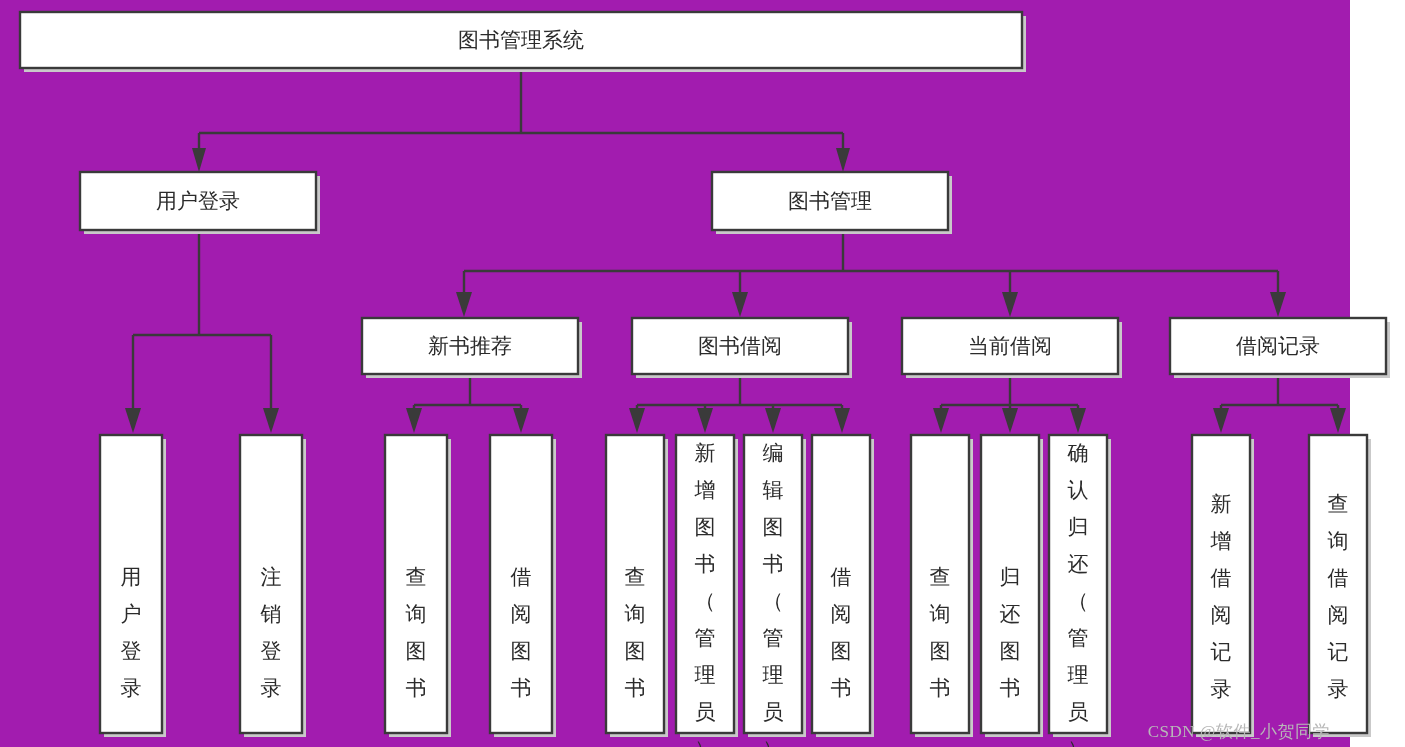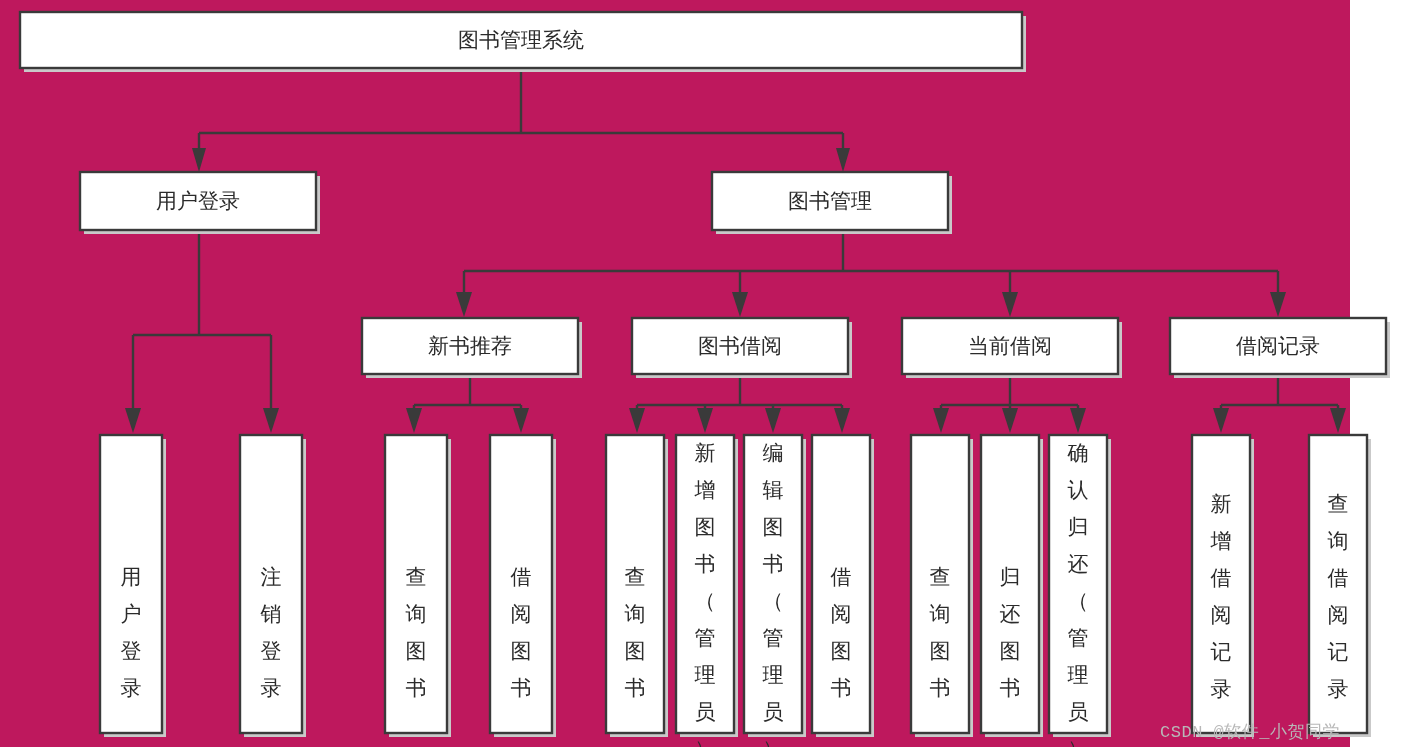--- a/index.html
+++ b/index.html
@@ -11,21 +11,21 @@
   body {
     width: 1405px;
     height: 747px;
     overflow: hidden;
     font-family: "DejaVu Sans", "Liberation Sans", sans-serif;
   }
   #diagram-root {
     position: relative;
     width: 1350px;
     height: 747px;
-    background: #be185d;
+    background: #a21caf;
   }
   svg#flow-svg {
     position: absolute;
     top: 0;
     left: 0;
     width: 1405px;
     height: 747px;
     display: block;
   }
   .node-rect {
@@ -55,23 +55,23 @@
     dominant-baseline: middle;
   }
   .node-label-vertical {
     font-family: "DejaVu Sans", "Liberation Sans", sans-serif;
     font-size: 21px;
     fill: #2b2b2b;
     text-anchor: middle;
   }
   .watermark {
     position: absolute;
-    right: 10px;
+    right: 20px;
     bottom: 4px;
-    font-family: Liberation Mono, monospace;
+    font-family: Liberation Serif, serif;
     font-size: 17px;
     color: #b8b8b8;
     letter-spacing: 0.5px;
     white-space: nowrap;
     user-select: none;
   }
 </style>
 </head>
 <body>
 

